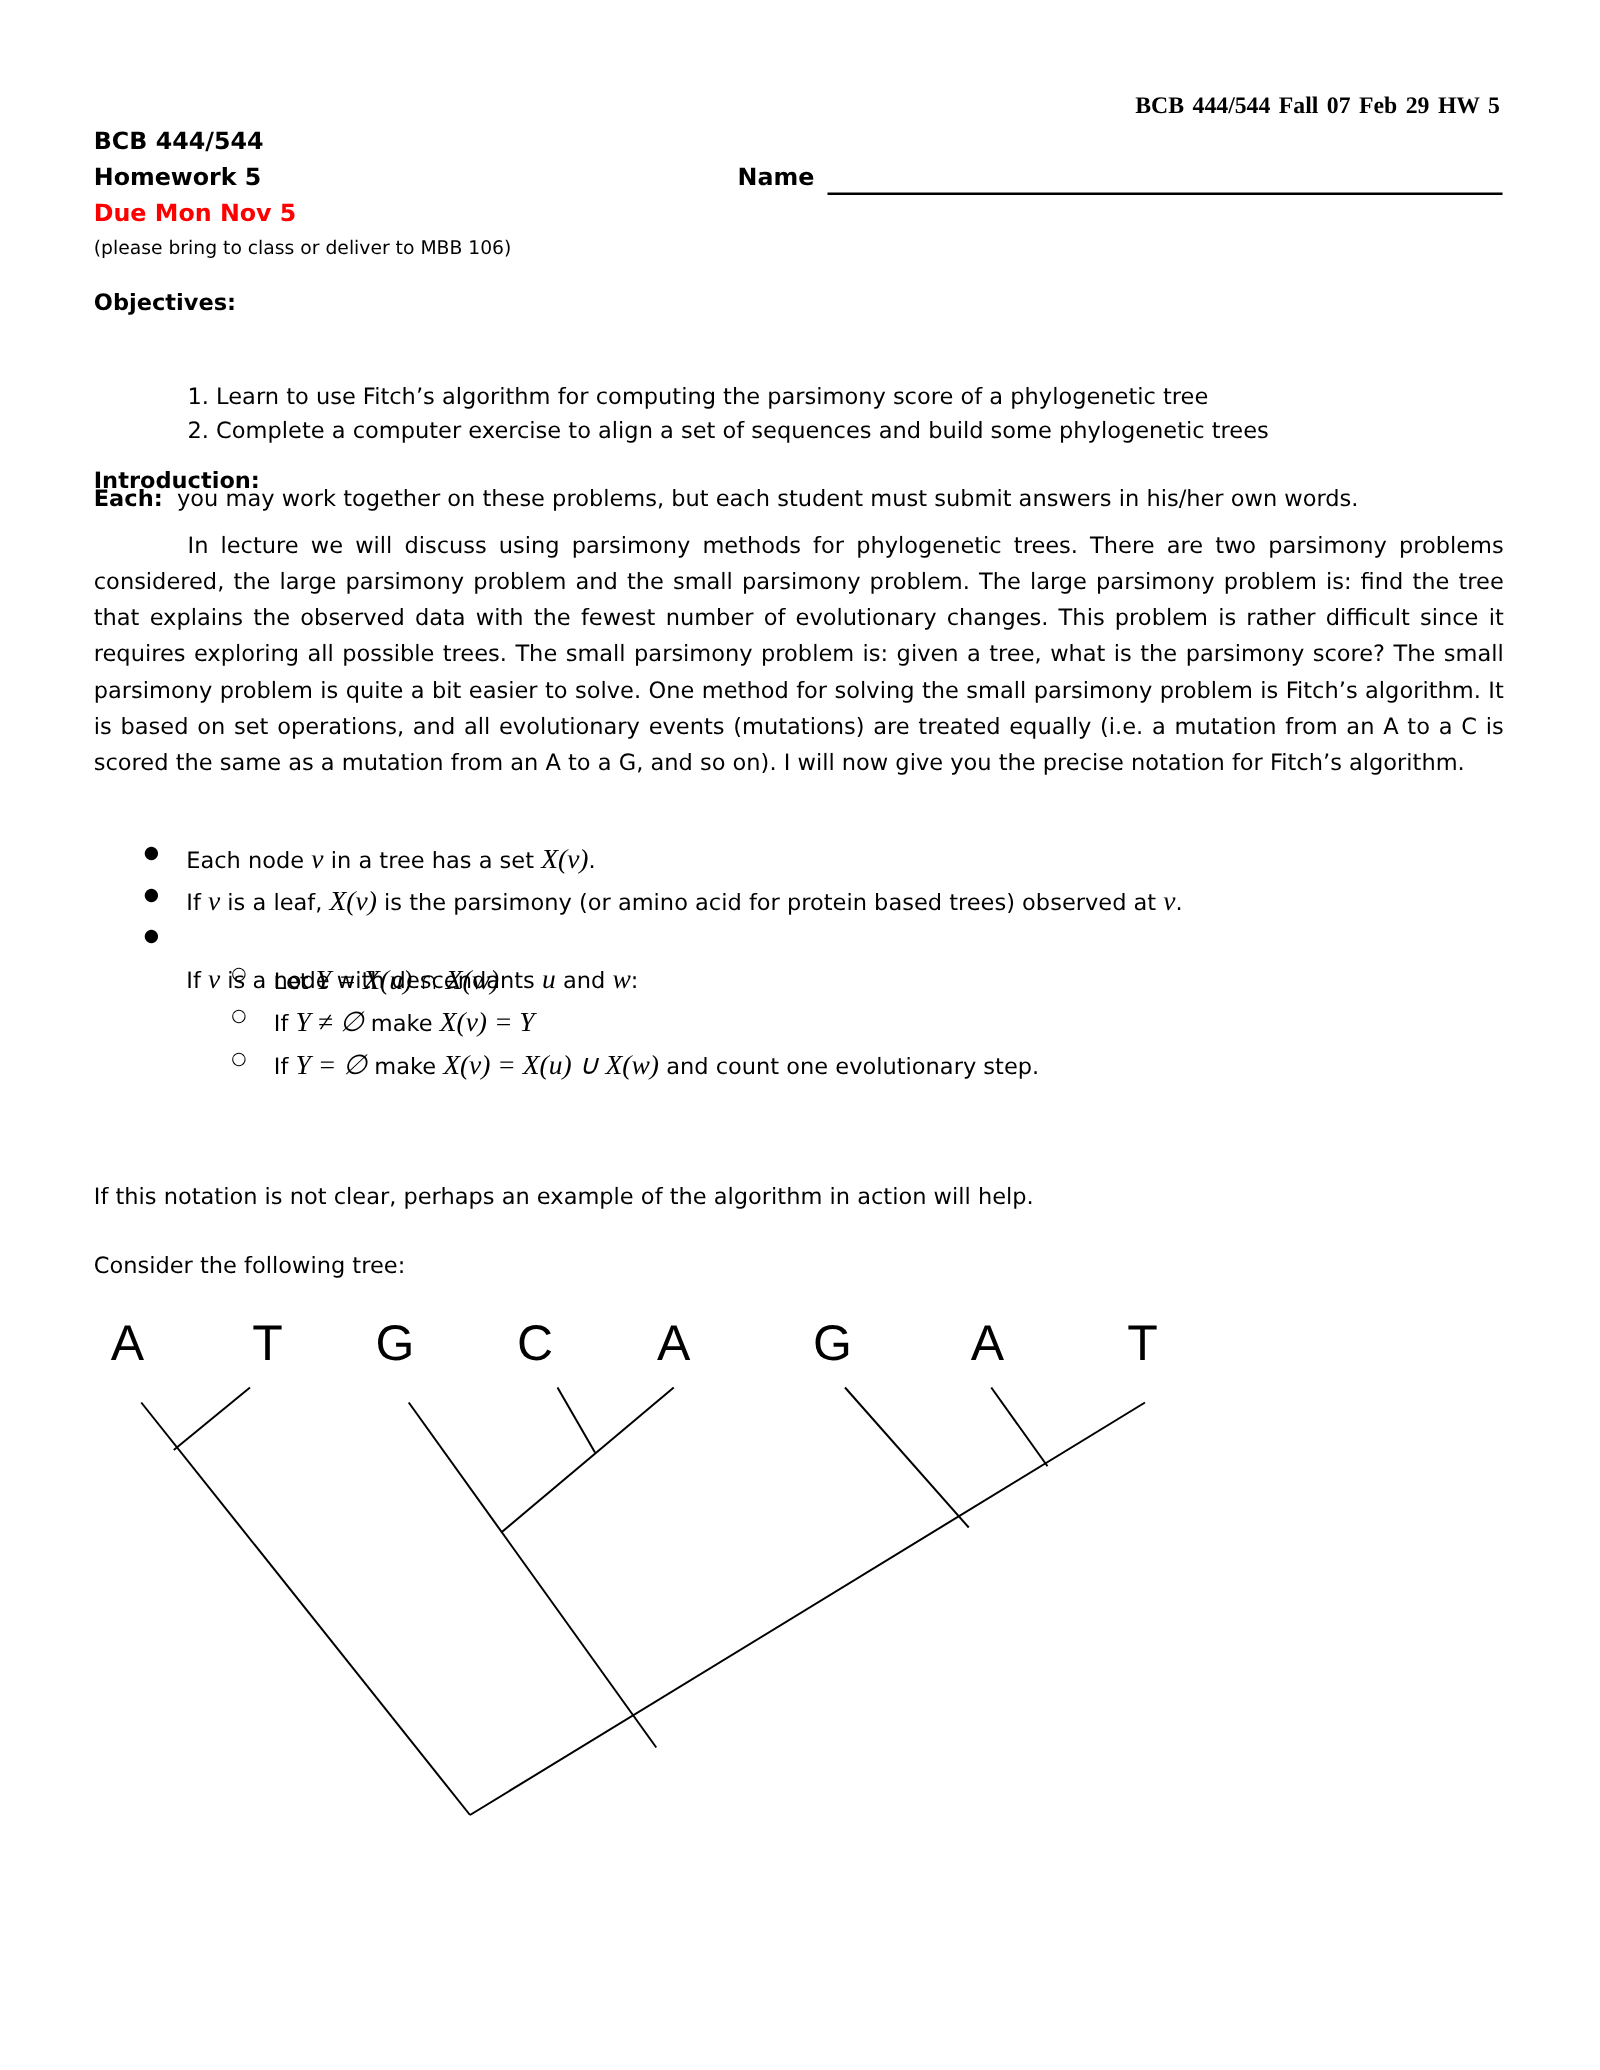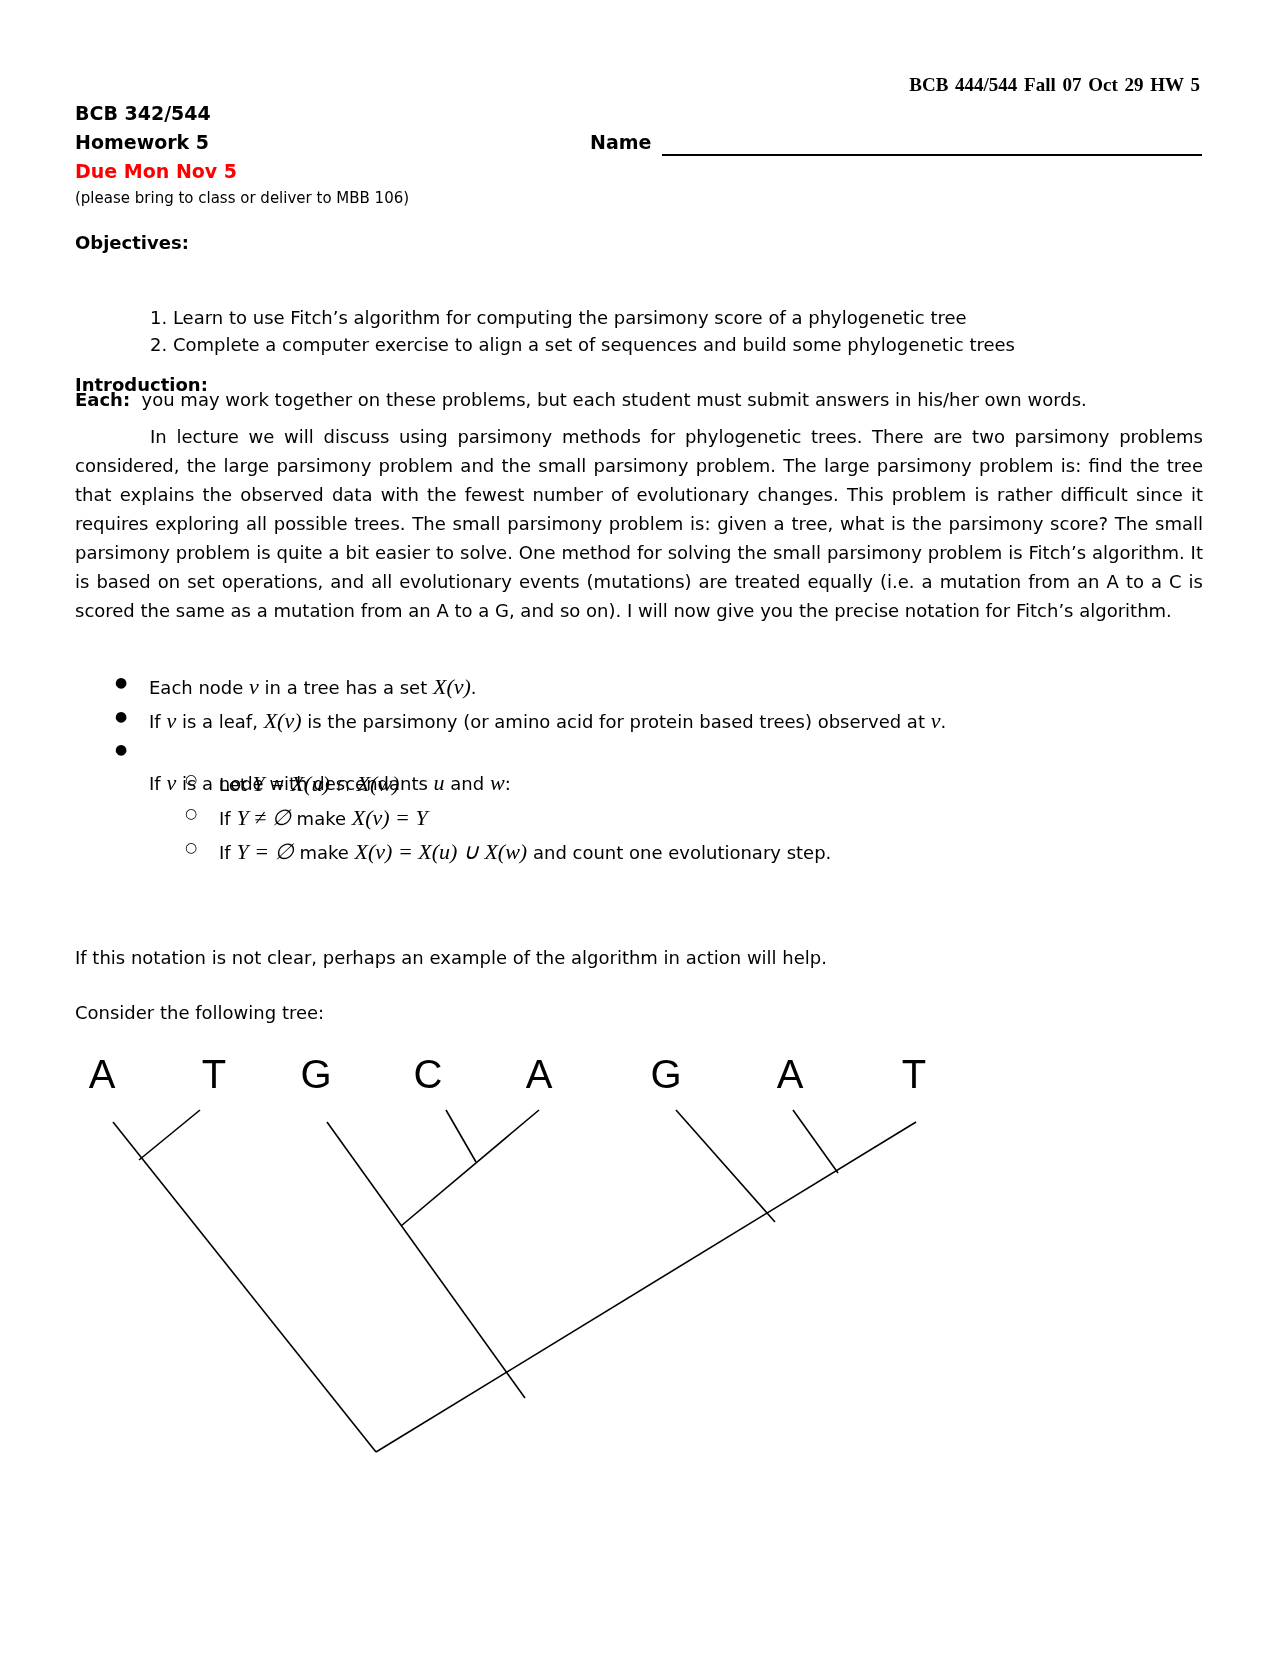--- a/index.html
+++ b/index.html
@@ -22,22 +22,22 @@
   .b-row { position: absolute; white-space: nowrap; }
   .b-dot { position: absolute; left: 0; font-size: 14px; }
   .b-circ { position: absolute; font-size: 14px; }
   .math { font-family: "Liberation Serif", serif; font-style: italic; font-size: 22px; }
   svg.tree { position: absolute; left: 0; top: 1040px; }
   svg.tree text { font-family: "Liberation Sans", sans-serif; font-size: 40px; }
 </style>
 </head>
 <body>
 
-<div class="abs hdr-right">BCB 444/544 Fall 07   Oct 29   HW 5</div>
-<div class="abs course">BCB 342/544</div>
+<div class="abs hdr-right">BCB 444/544 Fall 07   Feb 29   HW 5</div>
+<div class="abs course">BCB 444/544</div>
 <div class="abs hw">Homework 5</div>
 <div class="abs due">Due Mon Nov 5</div>
 <div class="abs bring">(please bring to class or deliver to MBB 106)</div>
 <div class="abs name-label">Name</div>
 <div class="name-line"></div>
 
 <div class="abs sec bold" style="top:232px;">Objectives:</div>
 <div class="abs body-text" style="left:150px; top:259px;">1. Learn to use Fitch’s algorithm for computing the parsimony score of a phylogenetic tree</div>
 <div class="abs body-text" style="left:150px; top:286px;">2. Complete a computer exercise to align a set of sequences and build some phylogenetic trees</div>
 

